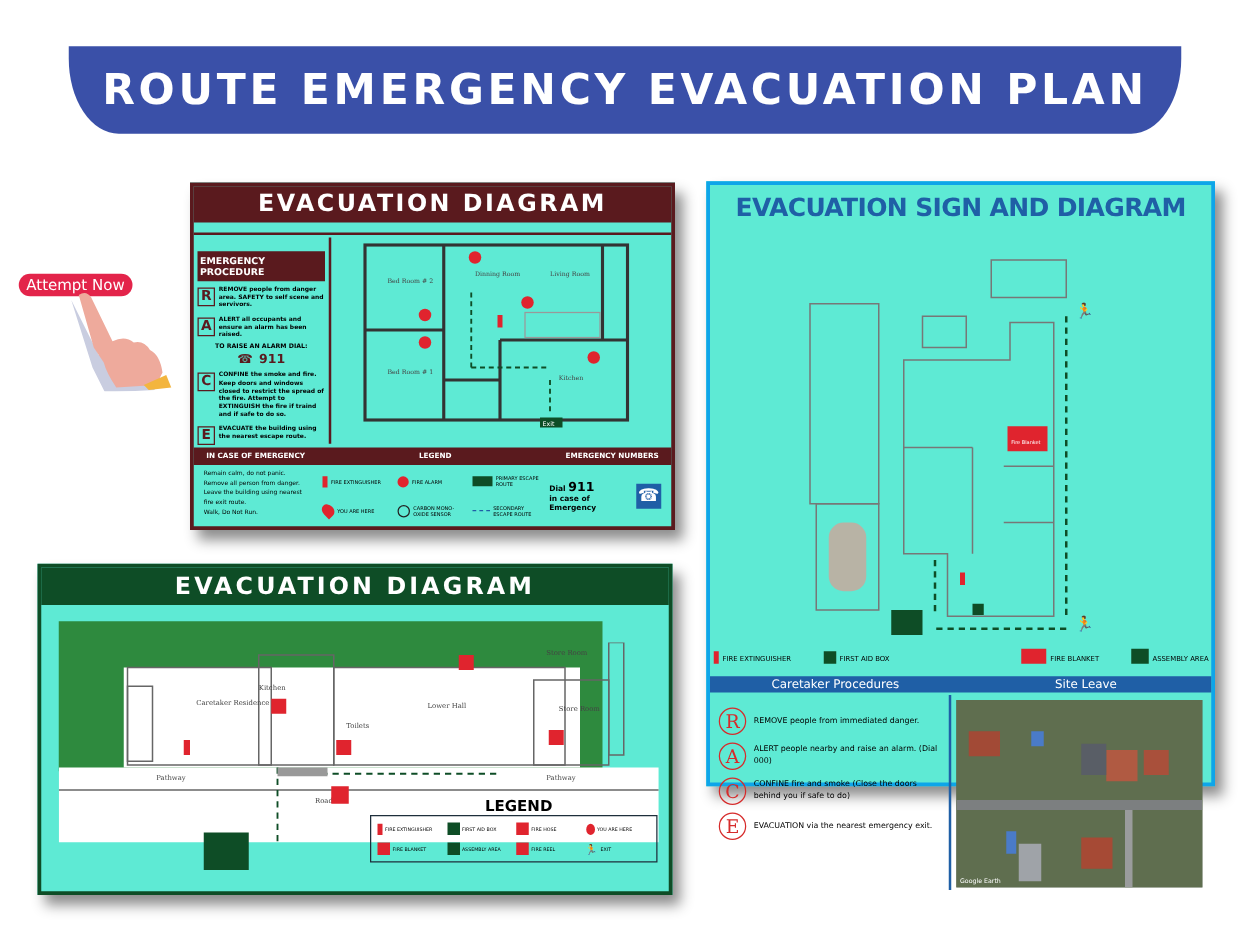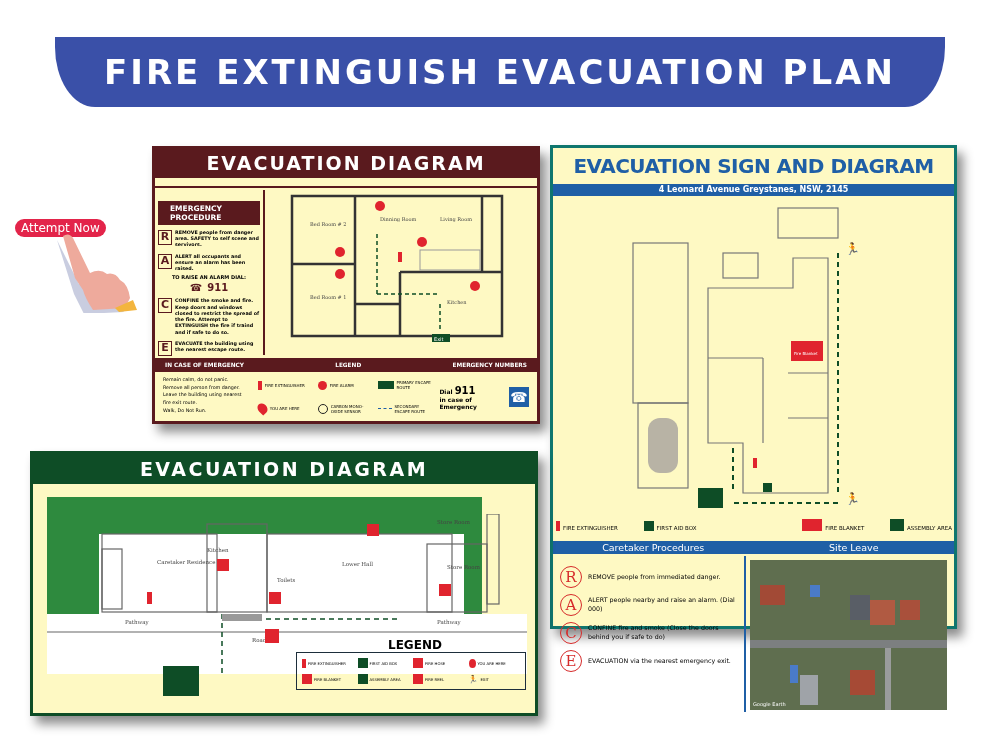--- a/index.html
+++ b/index.html
@@ -1,40 +1,40 @@
 <!DOCTYPE html>
 <html><head>
 <meta charset="utf-8">
 <style>
 *{box-sizing:border-box;margin:0;padding:0}
 body{width:1000px;height:750px;background:#fff;font-family:"DejaVu Sans",sans-serif;position:relative;overflow:hidden}
 .banner{position:absolute;left:55px;top:37px;width:890px;height:70px;background:#3a50a8;border-radius:0 0 40px 40px/0 0 60px 60px;display:flex;align-items:center;justify-content:center}
 .banner h1{color:#fff;font-family:"DejaVu Sans",sans-serif;font-weight:bold;font-size:34px;letter-spacing:3px}
-.card{position:absolute;background:#fef9c3;box-shadow:6px 8px 10px rgba(0,0,0,.45)}
+.card{position:absolute;background:#5eead4;box-shadow:6px 8px 10px rgba(0,0,0,.45)}
 
 #c1{left:152px;top:146px;width:388px;height:278px;border:3px solid #5a1a1e}
 #c1 .hdr{background:#5a1a1e;color:#fff;font-weight:bold;font-size:19px;text-align:center;letter-spacing:2px;height:29px;line-height:29px}
 #c1 .sub{height:10px;border-bottom:2px solid #5a1a1e}
 #c1 .left{position:absolute;left:0;top:41px;width:110px;height:165px;border-right:2px solid #5a1a1e;padding:3px}
-#c1 .ep{background:#5a1a1e;color:#fff;font-weight:bold;font-size:7.5px;padding:3px 12px;margin-top:8px}
+#c1 .ep{background:#5a1a1e;color:#fff;font-weight:bold;font-size:7.5px;padding:3px 2px;margin-top:8px}
 .step{display:flex;gap:3px;margin-top:5px;align-items:flex-start}
 .step .ltr{width:14px;height:15px;border:1.5px solid #5a1a1e;color:#5a1a1e;font-weight:bold;font-size:11px;text-align:center;line-height:12px;flex-shrink:0}
 .step .txt{font-size:4.8px;font-weight:bold;line-height:1.3}
 .alarm{font-size:5px;font-weight:bold;text-align:center;margin-top:2px}
 .tel{display:flex;align-items:center;justify-content:center;gap:5px;color:#5a1a1e;font-weight:bold;font-size:10px;margin:2px 0}
 #c1 .plan{position:absolute;left:135px;top:45px;width:225px;height:150px}
 #c1 .barrow{position:absolute;left:0;top:209px;width:100%;height:14px;background:#5a1a1e;display:flex;justify-content:space-between;padding:0 10px;color:#fff;font-size:5.8px;font-weight:bold;align-items:center}
 #c1 .foot{position:absolute;left:0;top:223px;width:100%;height:50px;display:flex;padding:4px 8px;gap:8px}
 .bul{font-size:4.8px;line-height:1.6;width:95px}
 .legend1{display:grid;grid-template-columns:repeat(3,1fr);gap:5px 6px;width:190px;font-size:4px;align-items:center}
 .legend1 div{display:flex;align-items:center;gap:3px}
 .dial{font-size:6px;font-weight:bold;display:flex;align-items:center;gap:6px}
 .dial b{font-size:10px}
 
-#c2{left:550px;top:145px;width:407px;height:484px;border:3px solid #0f766e}
+#c2{left:565px;top:145px;width:407px;height:484px;border:3px solid #0ea5e9}
 #c2 .t{color:#1f5fa6;font-weight:bold;font-size:20px;text-align:center;height:36px;line-height:36px;letter-spacing:-.5px}
 #c2 .addr{background:#1f5fa6;color:#fff;font-size:8px;font-weight:bold;text-align:center;height:12px;line-height:12px}
 #c2 .plan{position:absolute;left:60px;top:55px;width:290px;height:310px}
 #c2 .leg{position:absolute;left:3px;top:371px;width:396px;display:flex;justify-content:space-between;font-size:5.5px;align-items:flex-end}
 #c2 .leg div{display:flex;align-items:flex-end;gap:3px}
 #c2 .secbar{position:absolute;left:0;top:393px;width:100%;height:13px;background:#1f5fa6;display:flex;color:#fff;font-size:9.5px}
 #c2 .secbar span{flex:1;text-align:center;line-height:13px}
 #c2 .proc{position:absolute;left:3px;top:408px;width:190px;height:156px;border-right:2px solid #1f5fa6;padding:4px}
 #c2 .proc h2{color:#1f5fa6;font-weight:normal;font-size:19px;letter-spacing:-.5px}
 .race{display:flex;gap:6px;align-items:center;margin-top:6px}
@@ -51,21 +51,21 @@
 #c3 .legbox div{display:flex;align-items:center;gap:2px}
 .ico{display:inline-block;flex-shrink:0}
 .sq-red{width:10px;height:10px;background:#e0242e}
 .sq-grn{width:10px;height:10px;background:#0e4d26}
 .contact{position:absolute;left:15px;top:219px;background:#e3244a;color:#fff;font-size:12px;padding:2px 6px;border-radius:10px;font-family:"DejaVu Sans",sans-serif}
 </style>
 </head>
 <body>
 
 <div class="banner">
-  <h1>FIRE EXTINGUISH EVACUATION PLAN</h1>
+  <h1>ROUTE EMERGENCY EVACUATION PLAN</h1>
 </div>
 
 <div class="contact">Attempt Now</div>
 <svg style="position:absolute;left:45px;top:228px" width="100" height="85">
   <path d="M18 8 L40 52 L55 48 L70 60 L85 80 L45 82 L35 62 Z" fill="#c9cde0" transform="translate(-6,4)"></path>
   <path d="M18 8 Q24 4 28 10 L45 45 Q55 40 62 46 Q70 44 75 52 Q83 56 85 70 L80 80 L48 82 Q40 70 38 62 L30 50 Z" fill="#eeaa9c"></path>
   <path d="M70 80 L88 72 L92 82 L74 84 Z" fill="#f3b53e"></path>
 </svg>
 
 <div class="card" id="c1">
@@ -169,21 +169,20 @@
     </div>
     <div class="dial">
       <div><span>Dial</span> <b>911</b><br><span>in case of Emergency</span></div>
       <span class="ico" style="width:20px;height:20px;background:#1f5fa6;color:#fff;text-align:center;line-height:20px;font-size:14px">☎</span>
     </div>
   </div>
 </div>
 
 <div class="card" id="c2">
   <div class="t">EVACUATION SIGN AND DIAGRAM</div>
-  <div class="addr">4 Leonard Avenue Greystanes, NSW, 2145</div>
   <svg class="plan" viewBox="0 0 290 310">
     <g fill="none" stroke="#777" stroke-width="1.2">
       <rect x="165" y="5" width="60" height="30"></rect>
       <rect x="110" y="50" width="35" height="25"></rect>
       <rect x="20" y="40" width="55" height="160"></rect>
       <rect x="25" y="200" width="50" height="85"></rect>
       <path d="M95 85 L180 85 L180 55 L215 55 L215 290 L130 290 L130 240 L95 240 Z"></path>
       <line x1="95" y1="155" x2="150" y2="155"></line>
         <line x1="150" y1="155" x2="150" y2="240"></line>
       <line x1="175" y1="170" x2="215" y2="170"></line>

